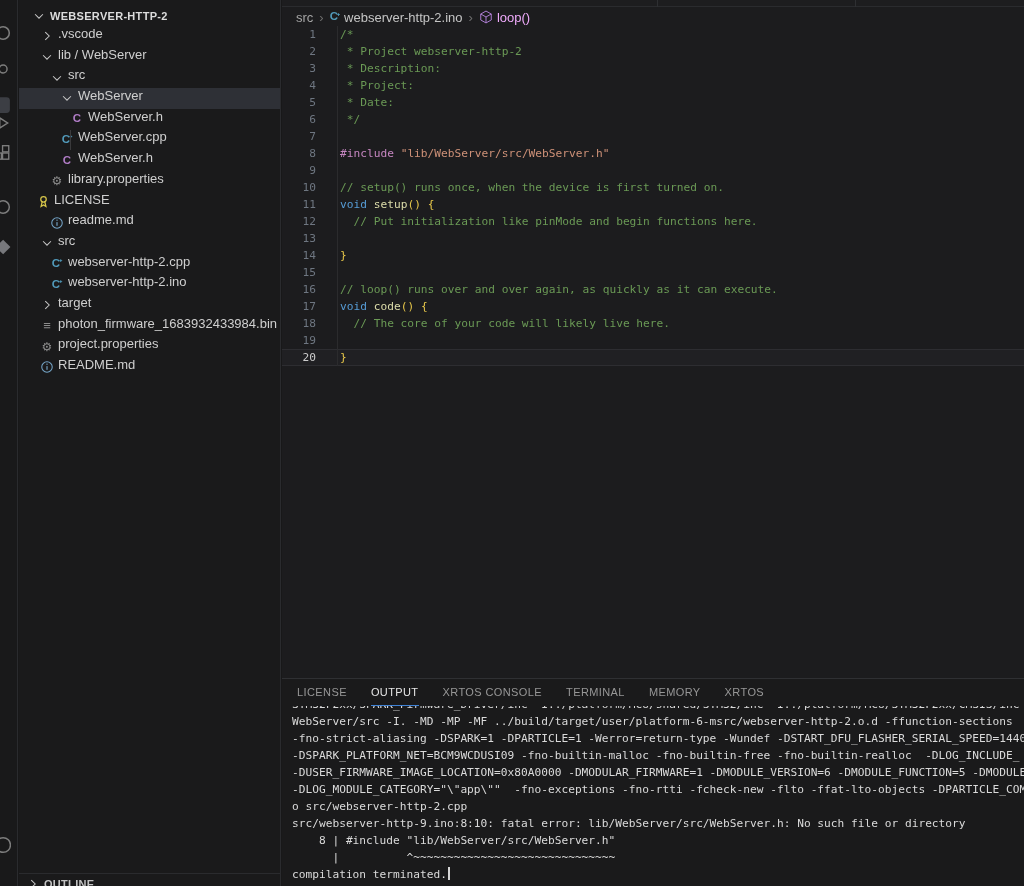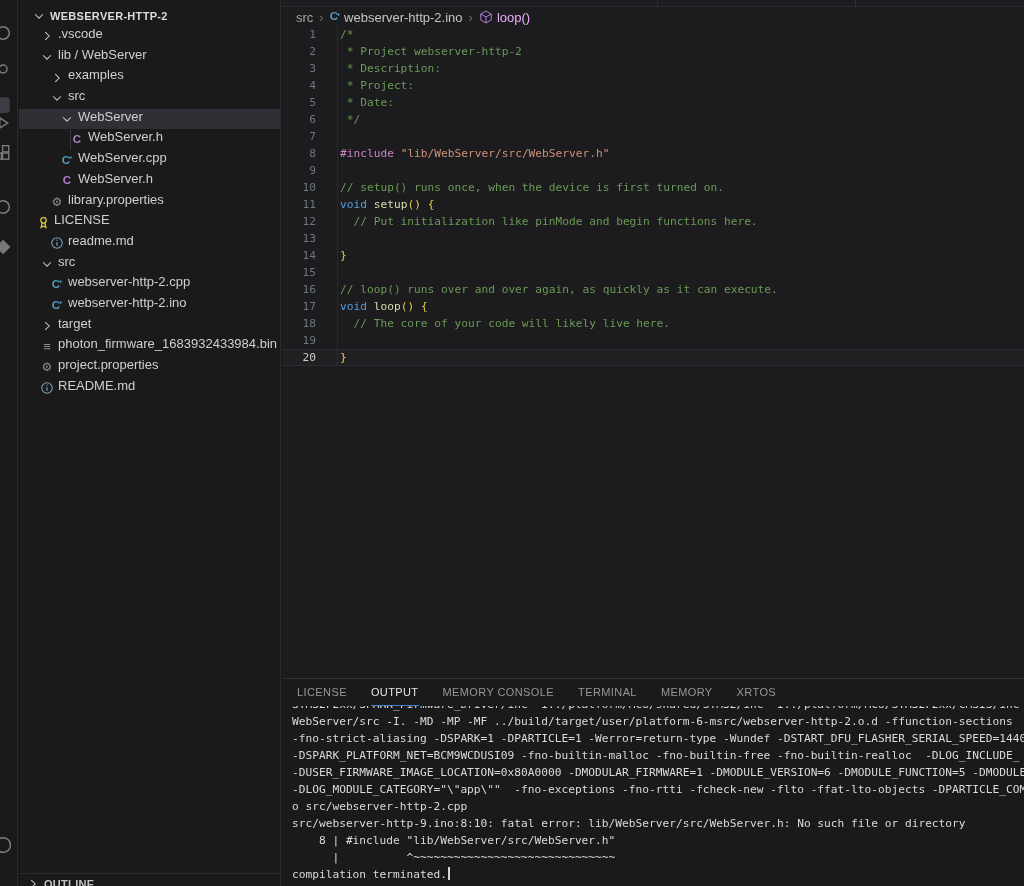--- a/index.html
+++ b/index.html
@@ -149,28 +149,20 @@
           <span class="slot">
             <svg xmlns="http://www.w3.org/2000/svg" width="14" height="14" viewBox="0 0 16 16">
               <polyline points="3.5,6 8,10.5 12.5,6" fill="none" stroke="#c5c5c5" stroke-width="1.2"></polyline>
             </svg>
           </span>
           <span class="tree-label">lib / WebServer</span>
         </div>
         <div class="tree-row" style="padding-left: 30px;">
           <span class="slot">
             <svg xmlns="http://www.w3.org/2000/svg" width="14" height="14" viewBox="0 0 16 16">
-              <polyline points="6,3.5 10.5,8 6,12.5" fill="none" stroke="#c5c5c5" stroke-width="1.2"></polyline>
-            </svg>
-          </span>
-          <span class="tree-label">examples</span>
-        </div>
-        <div class="tree-row" style="padding-left: 30px;">
-          <span class="slot">
-            <svg xmlns="http://www.w3.org/2000/svg" width="14" height="14" viewBox="0 0 16 16">
               <polyline points="3.5,6 8,10.5 12.5,6" fill="none" stroke="#c5c5c5" stroke-width="1.2"></polyline>
             </svg>
           </span>
           <span class="tree-label">src</span>
         </div>
         <div class="tree-row selected" style="padding-left: 40px;">
           <span class="slot">
             <svg xmlns="http://www.w3.org/2000/svg" width="14" height="14" viewBox="0 0 16 16">
               <polyline points="3.5,6 8,10.5 12.5,6" fill="none" stroke="#c5c5c5" stroke-width="1.2"></polyline>
             </svg>
@@ -327,32 +319,32 @@
         <div class="crow"><span class="ln">7</span><span class="lc"></span></div>
         <div class="crow"><span class="ln">8</span><span class="lc"><span class="tok-p">#include</span><span class="tok-t"> </span><span class="tok-s">"lib/WebServer/src/WebServer.h"</span></span></div>
         <div class="crow"><span class="ln">9</span><span class="lc"></span></div>
         <div class="crow"><span class="ln">10</span><span class="lc"><span class="tok-c">// setup() runs once, when the device is first turned on.</span></span></div>
         <div class="crow"><span class="ln">11</span><span class="lc"><span class="tok-k">void</span><span class="tok-t"> </span><span class="tok-f">setup</span><span class="tok-b">()</span><span class="tok-t"> </span><span class="tok-b">{</span></span></div>
         <div class="crow"><span class="ln">12</span><span class="lc"><span class="tok-c">  // Put initialization like pinMode and begin functions here.</span></span></div>
         <div class="crow"><span class="ln">13</span><span class="lc"></span></div>
         <div class="crow"><span class="ln">14</span><span class="lc"><span class="tok-b">}</span></span></div>
         <div class="crow"><span class="ln">15</span><span class="lc"></span></div>
         <div class="crow"><span class="ln">16</span><span class="lc"><span class="tok-c">// loop() runs over and over again, as quickly as it can execute.</span></span></div>
-        <div class="crow"><span class="ln">17</span><span class="lc"><span class="tok-k">void</span><span class="tok-t"> </span><span class="tok-f">loop</span><span class="tok-b">()</span><span class="tok-t"> </span><span class="tok-b">{</span></span></div>
+        <div class="crow"><span class="ln">17</span><span class="lc"><span class="tok-k">void</span><span class="tok-t"> </span><span class="tok-f">code</span><span class="tok-b">()</span><span class="tok-t"> </span><span class="tok-b">{</span></span></div>
         <div class="crow"><span class="ln">18</span><span class="lc"><span class="tok-c">  // The core of your code will likely live here.</span></span></div>
         <div class="crow"><span class="ln">19</span><span class="lc"></span></div>
         <div class="crow active"><span class="ln">20</span><span class="lc"><span class="tok-b">}</span></span></div>
       </div>
   </div>
 
   <div class="panel">
     <div class="panel-tabs" id="panelTabs">
         <span class="ptab">LICENSE</span>
         <span class="ptab active">OUTPUT</span>
-        <span class="ptab">MEMORY CONSOLE</span>
+        <span class="ptab">XRTOS CONSOLE</span>
         <span class="ptab">TERMINAL</span>
         <span class="ptab">MEMORY</span>
         <span class="ptab">XRTOS</span>
       </div>
     <div class="panel-out" id="panelOut">
         <div class="oline">STM32F2xx/SPARK_Firmware_Driver/inc -I../platform/MCU/shared/STM32/inc -I../platform/MCU/STM32F2xx/CMSIS/inc</div>
         <div class="oline">WebServer/src -I. -MD -MP -MF ../build/target/user/platform-6-msrc/webserver-http-2.o.d -ffunction-sections</div>
         <div class="oline">-fno-strict-aliasing -DSPARK=1 -DPARTICLE=1 -Werror=return-type -Wundef -DSTART_DFU_FLASHER_SERIAL_SPEED=14400</div>
         <div class="oline">-DSPARK_PLATFORM_NET=BCM9WCDUSI09 -fno-builtin-malloc -fno-builtin-free -fno-builtin-realloc  -DLOG_INCLUDE_</div>
         <div class="oline">-DUSER_FIRMWARE_IMAGE_LOCATION=0x80A0000 -DMODULAR_FIRMWARE=1 -DMODULE_VERSION=6 -DMODULE_FUNCTION=5 -DMODULE_</div>

